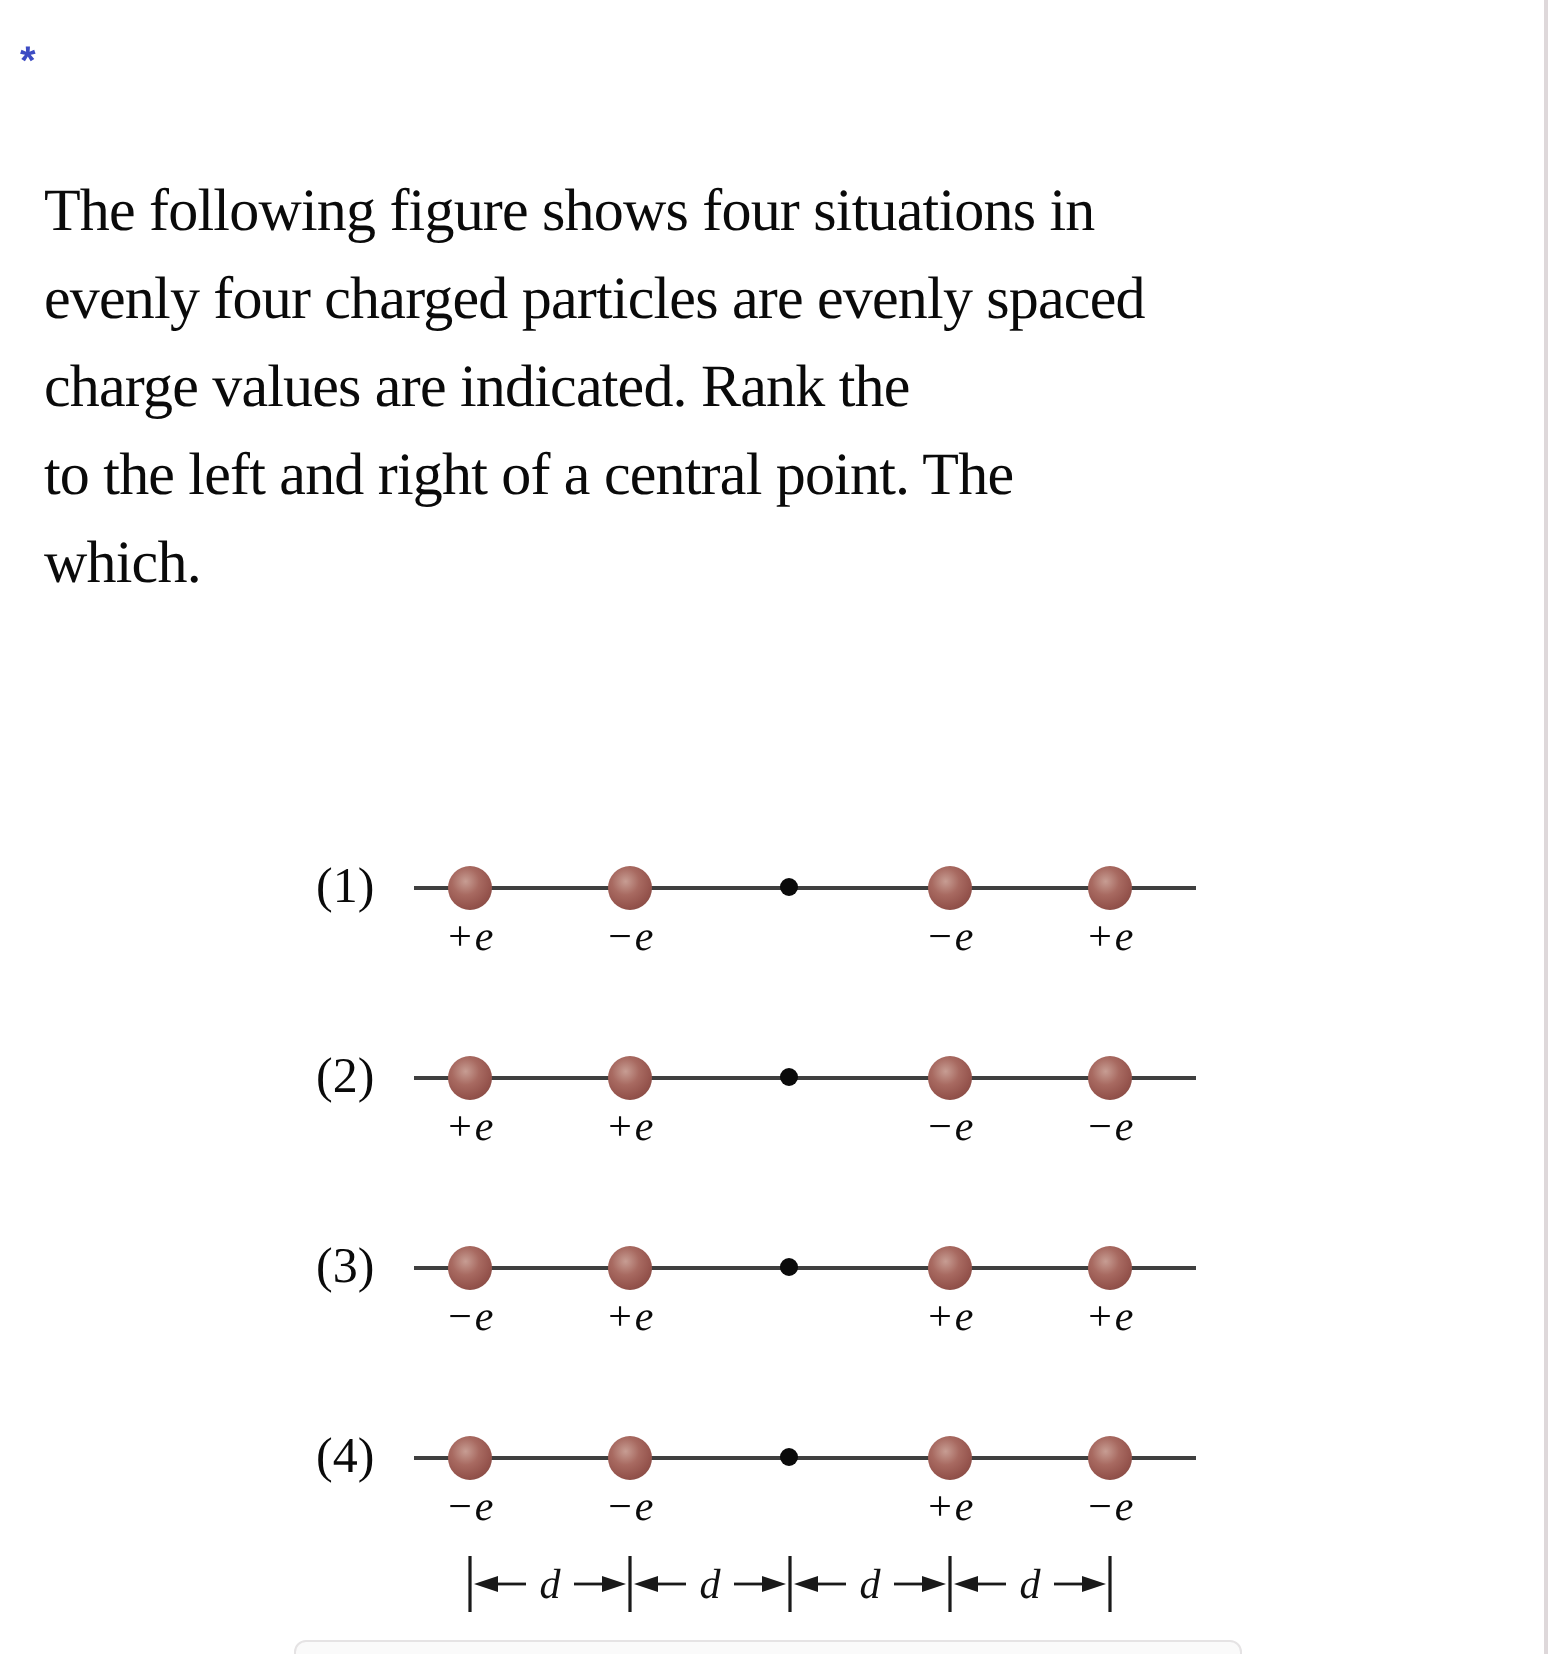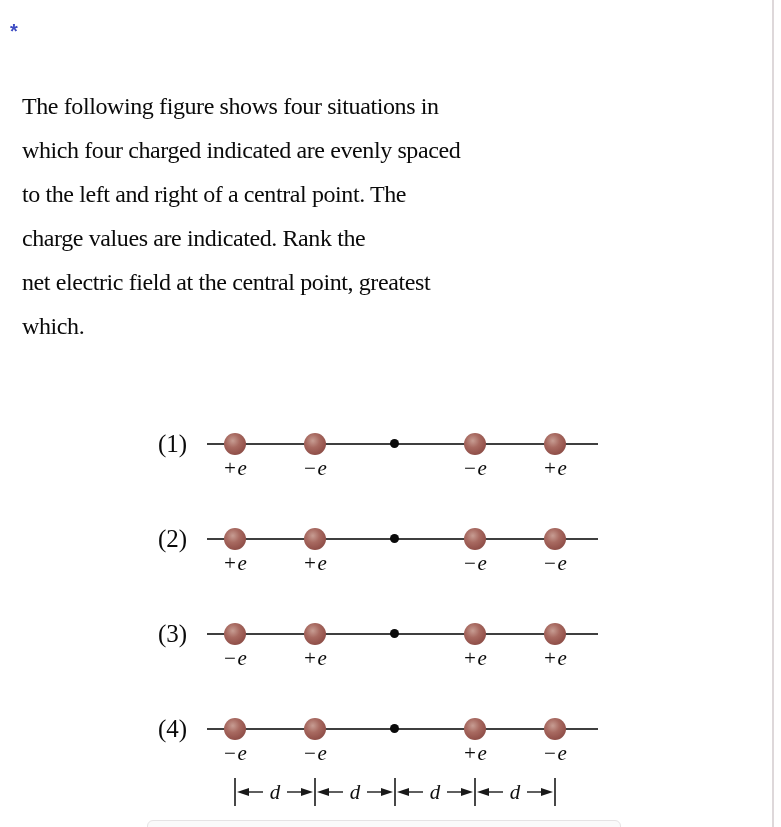--- a/index.html
+++ b/index.html
@@ -15,21 +15,21 @@
     position:absolute;left:772px;top:0;width:2px;height:827px;
     background:#ded8da;
   }
   .required-asterisk{
     position:absolute;left:10px;top:20px;
     font-family:"Liberation Sans", sans-serif;
     font-size:20px;font-weight:bold;
   }
   .question{
     position:absolute;left:22px;top:84px;width:730px;
-    font-size:24px;line-height:44px;
+    font-size:30px;line-height:44px;
     letter-spacing:-0.4px;
   }
   .question .qline{display:block;white-space:nowrap;}
   .figure{position:absolute;left:0;top:0;width:781px;height:827px;}
   .row{position:absolute;left:0;width:781px;height:80px;}
   .row-label{
     position:absolute;left:158px;top:5px;width:46px;
     font-size:25px;text-align:left;
   }
   .row-line{
@@ -64,24 +64,23 @@
 </style>
 </head>
 <body>
 
 <div class="right-edge"></div>
 
 <span class="required-asterisk" style="color:#3d4cc3">*</span>
 
 <div class="question">
   <span class="qline">The following figure shows four situations in</span>
-  <span class="qline">which four charged indicated are evenly spaced</span>
+  <span class="qline">evenly four charged particles are evenly spaced</span>
+  <span class="qline">charge values are indicated. Rank the</span>
   <span class="qline">to the left and right of a central point. The</span>
-  <span class="qline">charge values are indicated. Rank the</span>
-  <span class="qline">net electric field at the central point, greatest</span>
   <span class="qline">which.</span>
 </div>
 
 <div class="figure">
 
   <div class="row" style="top:425px">
     <span class="row-label">(1)</span>
     <div class="row-line"></div>
     <div class="sphere s0"></div>
     <div class="sphere s1"></div>

